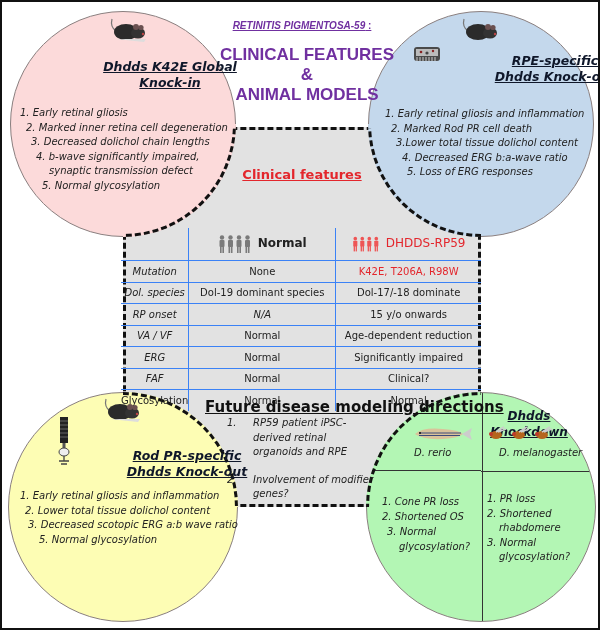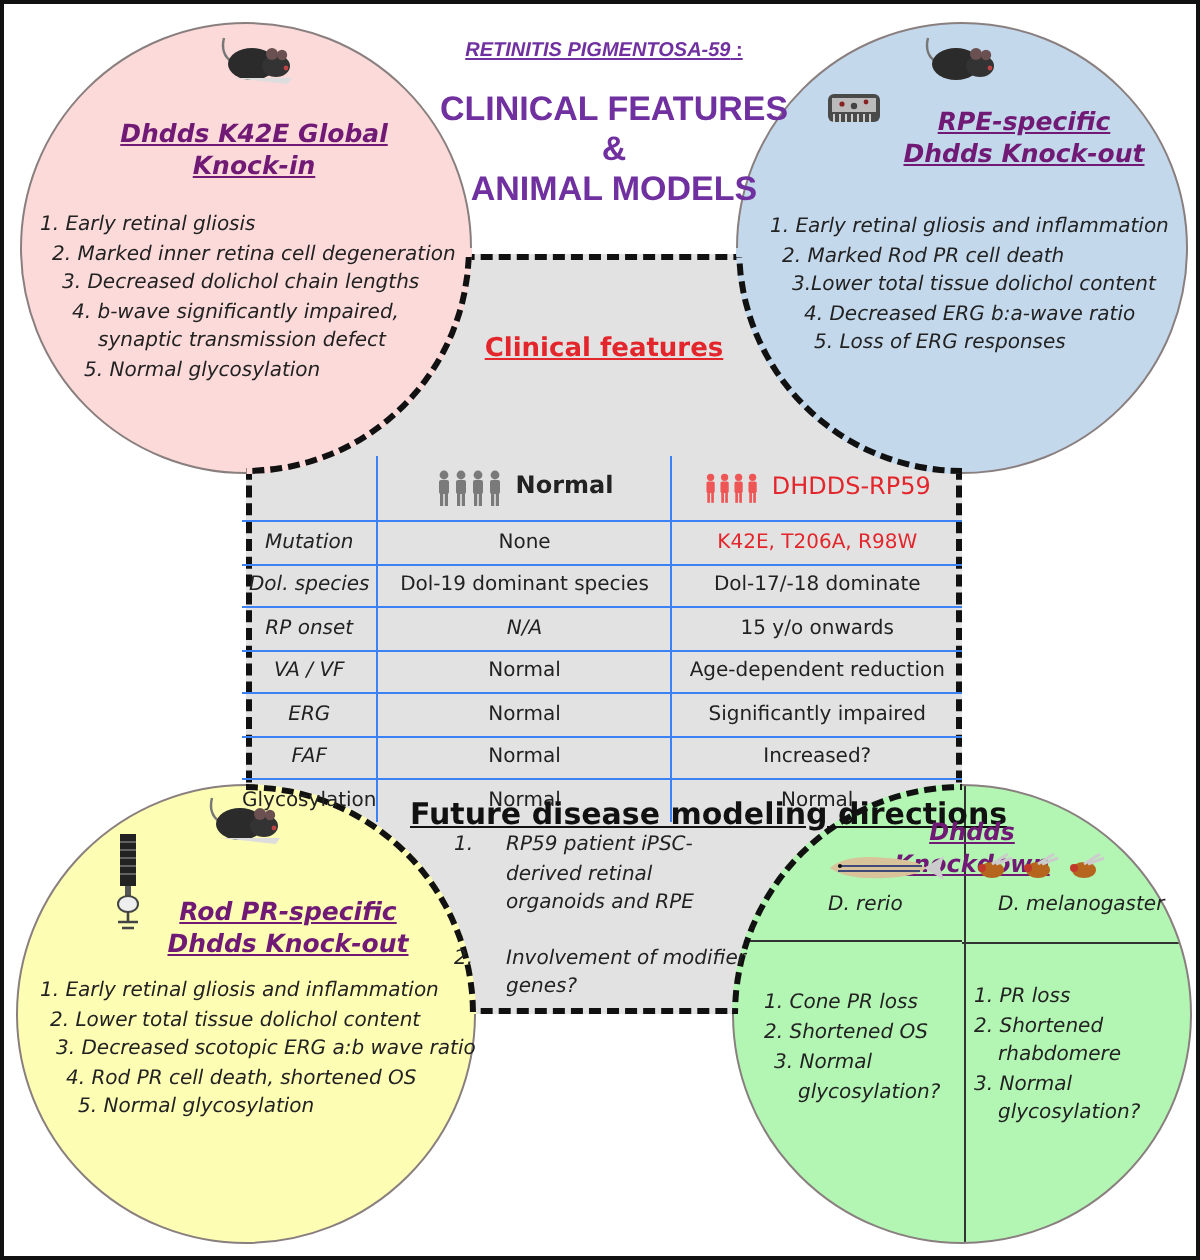--- a/index.html
+++ b/index.html
@@ -29,21 +29,21 @@
   .arc-yellow { left: 6px; top: 390px; width: 230px; height: 230px; border: 3px dashed #111;
     clip-path: polygon(50% 0, 100% 0, 100% 50%, 50% 50%); }
   .arc-green { left: 364px; top: 390px; width: 230px; height: 230px; border: 3px dashed #111;
     clip-path: polygon(0 0, 50% 0, 50% 50%, 0 50%); }
 
   .title-block { position: absolute; left: 200px; top: 18px; width: 210px; text-align: center; color: #7030a0; font-family: "Liberation Sans", sans-serif; font-weight: bold; }
   .title-main { font-size: 10px; font-style: italic; text-decoration: underline; white-space: nowrap; margin-left: -10px; }
   .title-colon { text-decoration: none; font-style: normal; }
   .title-sub { font-size: 17px; line-height: 20px; margin-top: 14px; }
 
-  .circle-title { position: absolute; text-align: center; font-weight: bold; font-style: italic; font-size: 12.5px; text-decoration: underline; color: #701a75; line-height: 16px; font-family: "DejaVu Sans", sans-serif; }
+  .circle-title { position: absolute; text-align: center; font-weight: bold; font-style: italic; font-size: 12.5px; text-decoration: underline; color: #0f172a; line-height: 16px; font-family: "DejaVu Sans", sans-serif; margin-left: 43px; }
   .ital-list { position: absolute; font-style: italic; font-size: 10px; color: #222; line-height: 14.5px; font-family: "DejaVu Sans", sans-serif; }
   .ital-list div { white-space: nowrap; }
 
   .mouse { position: absolute; width: 44px; height: 26px; }
   .clin-title { position: absolute; left: 0; width: 600px; top: 165px; text-align: center; font-weight: bold; font-size: 13px; color: #e3262c; text-decoration: underline; font-family: "DejaVu Sans", sans-serif; }
 
   table.clin { position: absolute; left: 119px; top: 226px; width: 360px; border-collapse: collapse; font-family: "DejaVu Sans", sans-serif; font-size: 10px; color: #222; }
   table.clin td, table.clin th { border: 1px solid #3b82f6; height: 20.5px; padding: 0; text-align: center; }
   table.clin tr:first-child th { border-top: none; height: 32px; }
   table.clin tr td:first-child, table.clin tr th:first-child { border-left: none; }
@@ -221,21 +221,21 @@
       <td>Age-dependent  reduction</td>
     </tr>
     <tr>
       <td class="lbl">ERG</td>
       <td>Normal</td>
       <td>Significantly impaired</td>
     </tr>
     <tr>
       <td class="lbl">FAF</td>
       <td>Normal</td>
-      <td>Increased?</td>
+      <td>Clinical?</td>
     </tr>
     <tr>
       <td class="lbl" style="font-style:normal">Glycosylation</td>
       <td>Normal</td>
       <td>Normal</td>
     </tr>
   </tbody>
     </table>
 
   <div class="future-title">Future disease modeling directions</div>
@@ -274,21 +274,20 @@
     <path d="M7 39 V44 M2 44 H12 M4 47 H10" stroke="#444" stroke-width="1.3"></path>
   </svg>
   <div class="circle-title" style="left:72px; top:446px; width:140px;">
     <div>Rod PR-specific</div>
     <div>Dhdds Knock-out</div>
   </div>
   <div class="ital-list" style="left:18px; top:487px;">
     <div>1.  Early retinal gliosis and inflammation</div>
     <div style="padding-left:5px">2. Lower total tissue dolichol content</div>
     <div style="padding-left:8px">3. Decreased scotopic ERG a:b wave ratio</div>
-    <div style="padding-left:13px">4. Rod PR cell death, shortened OS</div>
     <div style="padding-left:19px">5.  Normal glycosylation</div>
   </div>
 
   <div class="circle-title" style="left:424px; top:406px; width:120px; font-size:12px;">Dhdds Knockdown</div>
   <svg style="position:absolute; left:411px; top:424px; width:60px; height:16px;" viewBox="0 0 60 16">
     <path d="M2 8 Q10 1 30 3 Q46 4 50 8 Q46 12 30 13 Q10 14 2 8 Z" fill="#d9c39a"></path>
     <path d="M6 7 H48 M6 9.5 H47" stroke="#3d4a7a" stroke-width="1"></path>
     <path d="M49 8 L59 2 L57 8 L59 14 Z" fill="#ccc"></path>
     <circle cx="7" cy="7" r="1" fill="#111"></circle>
   </svg>

